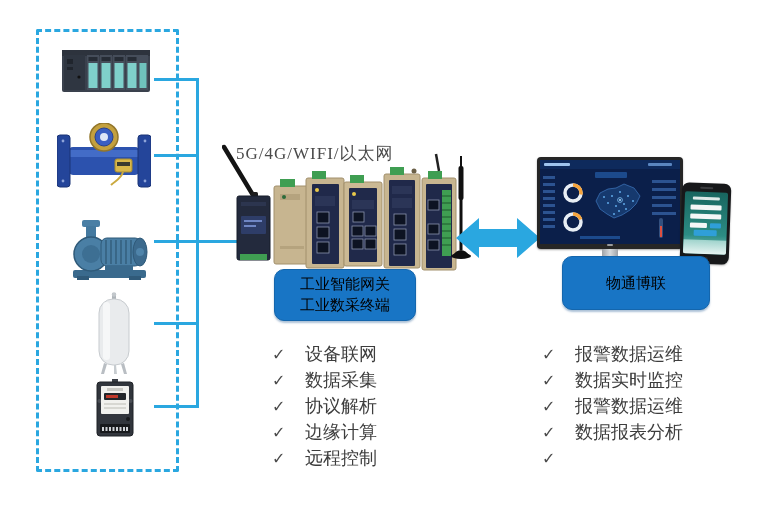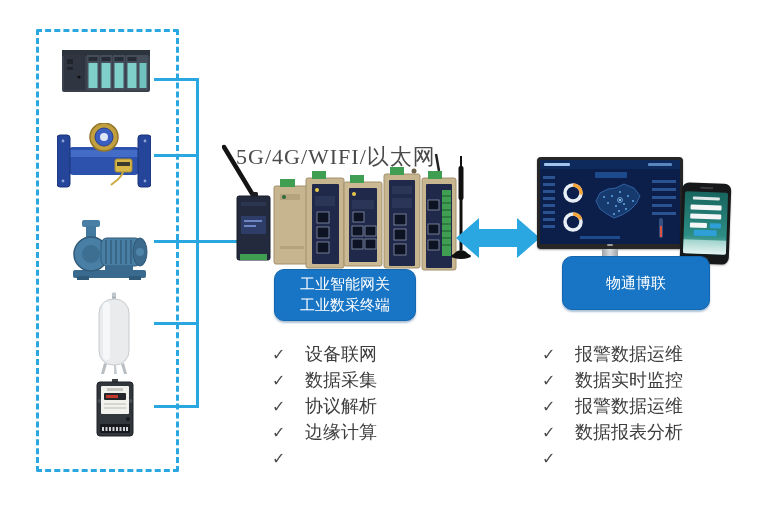--- a/index.html
+++ b/index.html
@@ -11,26 +11,26 @@
   
   .dashed-box{
     left:36px;top:29px;width:137px;height:437px;
     border:3px dashed #2AA7E0;border-radius:2px;
   }
   
   .hline{height:3px;background:#2AA7E0;}
   .vline{width:3px;background:#2AA7E0;}
   
   .net-title{
-    left:236px;top:142px;font-size:22px;letter-spacing:1px;color:#4a4a4a;white-space:nowrap;
+    left:236px;top:142px;font-size:17px;letter-spacing:1px;color:#4a4a4a;white-space:nowrap;
   }
   
   .blue-label{
     background:#1875C5;border:1px solid #1466AD;border-radius:10px;
-    color:#ffffff;text-align:center;display:flex;flex-direction:column;justify-content:center;
+    color:#000000;text-align:center;display:flex;flex-direction:column;justify-content:center;
     font-size:15px;line-height:21px;box-shadow:0 2px 2px rgba(20,80,140,.35);
   }
   .label-gateway{left:274px;top:269px;width:140px;height:50px;}
   .label-platform{left:562px;top:256px;width:146px;height:52px;}
   
   .feature-list{color:#3d3d3d;font-size:18px;}
   .feature-row{display:flex;align-items:center;height:26px;white-space:nowrap;}
   .check{width:20px;margin-right:13px;color:#4a4a4a;font-family:"DejaVu Sans",sans-serif;font-size:16px;}
   .list-gateway{left:272px;top:341px;}
   .list-platform{left:542px;top:341px;}
@@ -363,20 +363,21 @@
     <div class="feature-row">
       <span class="check">✓</span>
       <span>协议解析</span>
     </div>
     <div class="feature-row">
       <span class="check">✓</span>
       <span>边缘计算</span>
     </div>
     <div class="feature-row">
       <span class="check">✓</span>
+      <span>远程控制</span>
     </div>
   </div>
 
   <div class="abs feature-list list-platform">
     <div class="feature-row">
       <span class="check">✓</span>
       <span>报警数据运维</span>
     </div>
     <div class="feature-row">
       <span class="check">✓</span>

